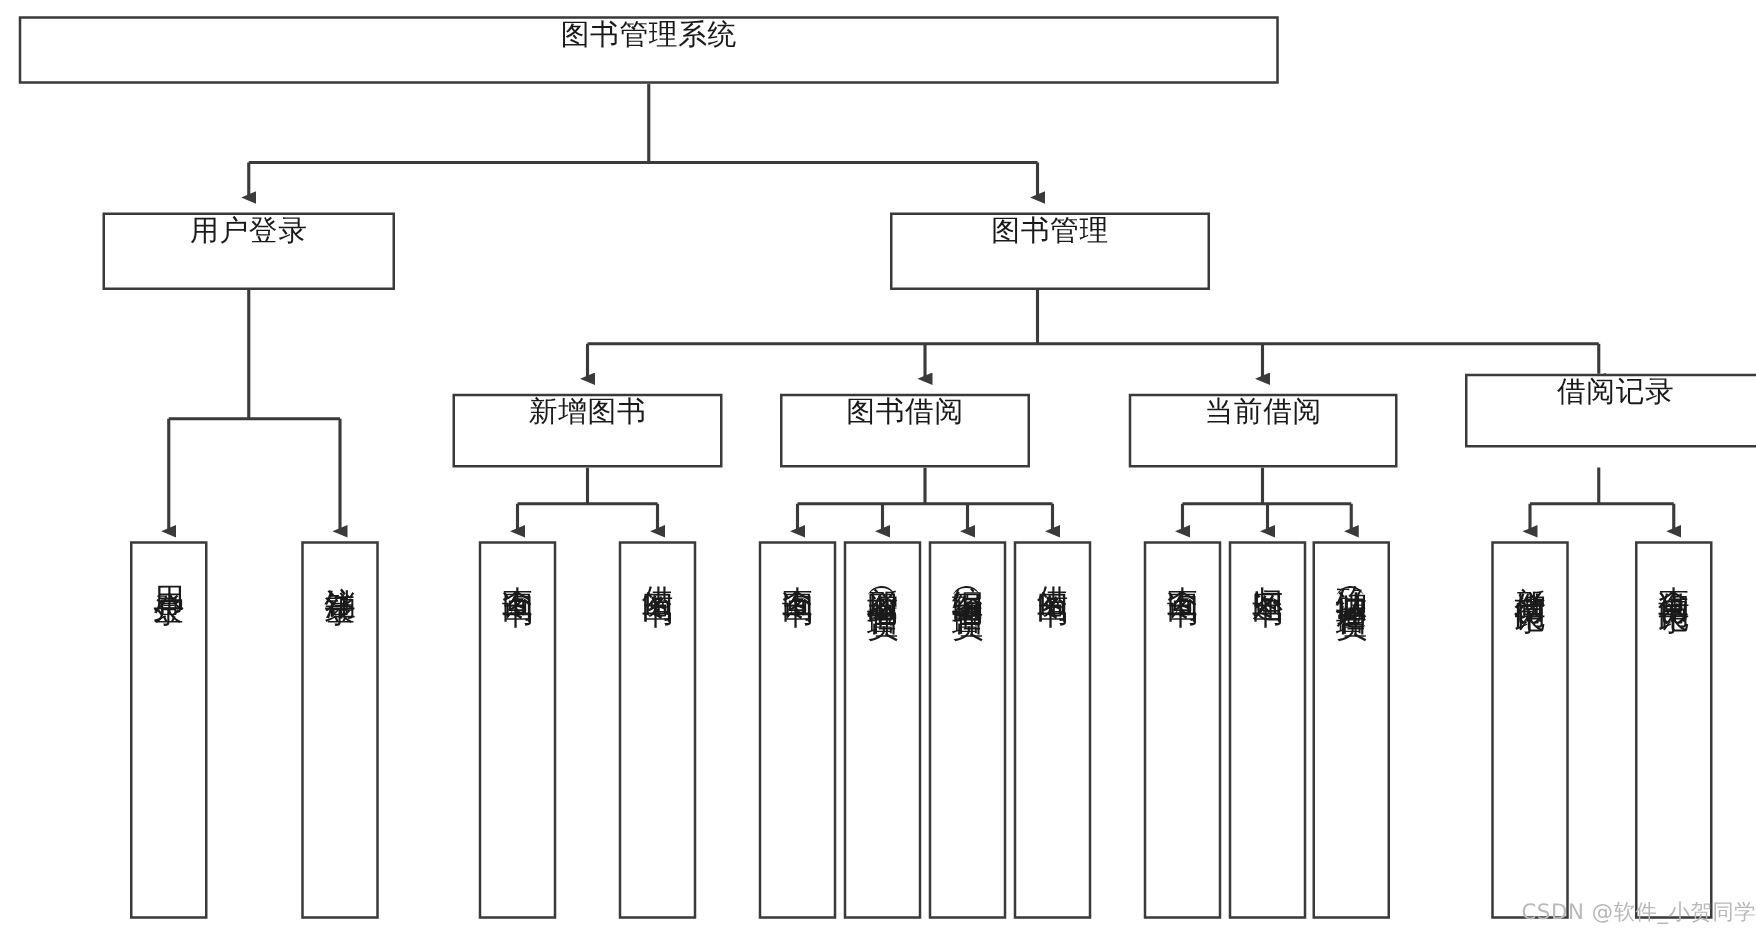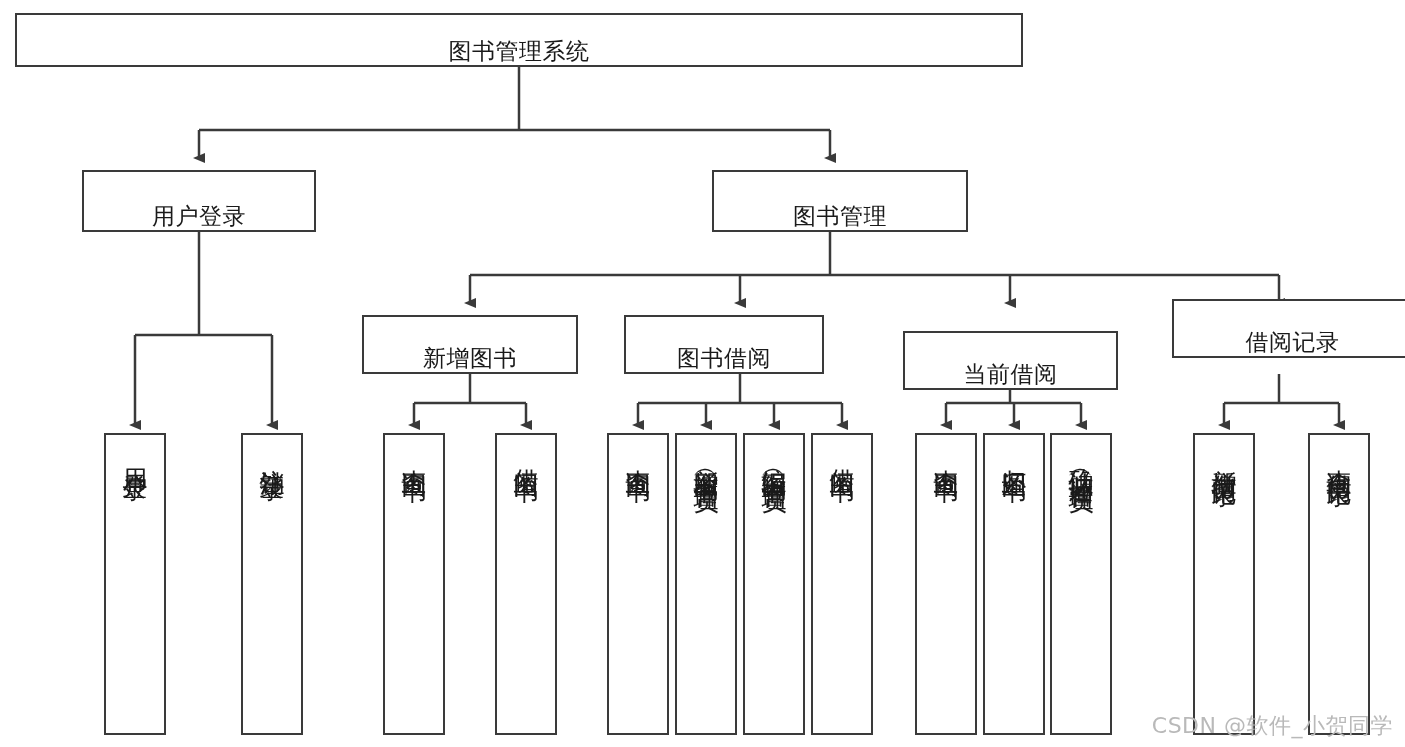--- a/index.html
+++ b/index.html
@@ -24,21 +24,21 @@
     width: 1405px;
     height: 747px;
     pointer-events: none;
   }
   .node {
     position: absolute;
     box-sizing: border-box;
     background: #ffffff;
     border: 2.5px solid #3a3a3a;
     display: flex;
-    align-items: flex-end;
+    align-items: flex-start;
     justify-content: center;
     color: #1a1a1a;
   }
   .node .label {
     display: block;
     text-align: center;
     line-height: 1.18;
     white-space: nowrap;
   }
   .node.horiz .label {
@@ -51,23 +51,23 @@
   }
   .node.vert .label {
     writing-mode: vertical-rl;
     text-orientation: upright;
     font-size: 25px;
     letter-spacing: 3px;
     line-height: 1;
   }
   #watermark {
     position: absolute;
-    right: 12px;
+    right: 0;
     bottom: 6px;
-    font-size: 22px;
+    font-size: 17px;
     color: #b9b9b9;
     letter-spacing: 0.5px;
     white-space: nowrap;
     text-align: right;
   }
 </style>
 </head>
 <body>
 
 <div id="canvas">
@@ -132,21 +132,21 @@
   <div class="node horiz" style="left:712px; top:170px; width:256px; height:62px;">
     <span class="label">图书管理</span>
   </div>
 
   <div class="node horiz" style="left:362px; top:315px; width:216px; height:59px;">
     <span class="label">新增图书</span>
   </div>
   <div class="node horiz" style="left:624px; top:315px; width:200px; height:59px;">
     <span class="label">图书借阅</span>
   </div>
-  <div class="node horiz" style="left:903px; top:315px; width:215px; height:59px;margin-top:16px;">
+  <div class="node horiz" style="left:903px; top:315px; width:215px; height:59px;">
     <span class="label">当前借阅</span>
   </div>
   <div class="node horiz" style="left:1172px; top:299px; width:241px; height:59px;">
     <span class="label">借阅记录</span>
   </div>
 
   <div class="node vert" style="left:104px; top:433px; width:62px; height:302px;">
     <span class="label">用户登录</span>
   </div>
   <div class="node vert" style="left:241px; top:433px; width:62px; height:302px;">

